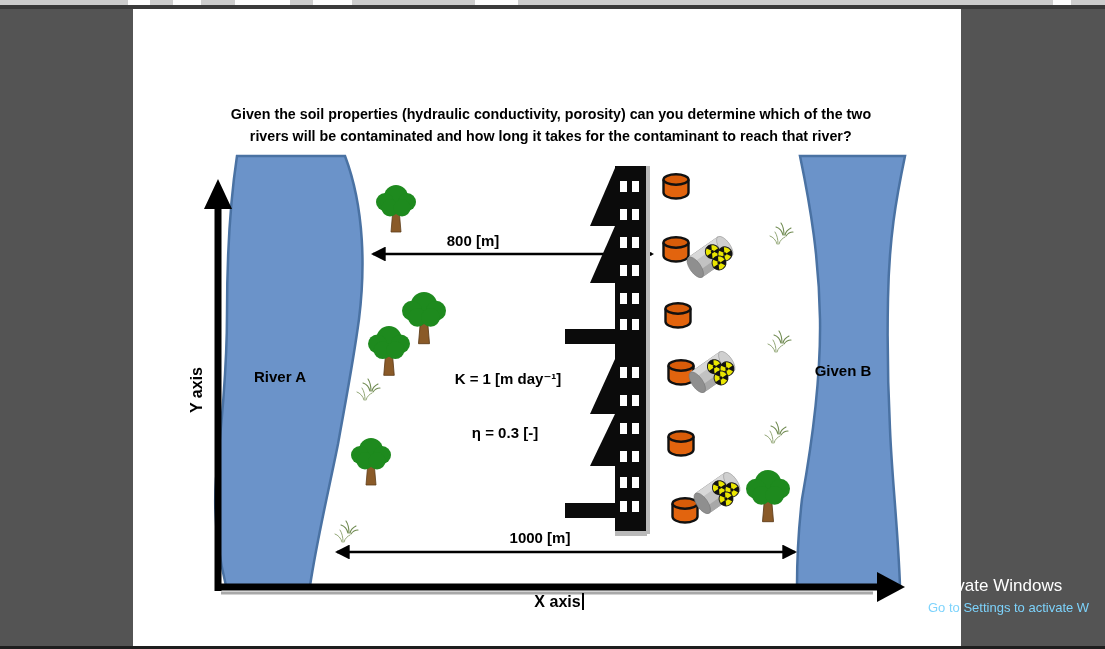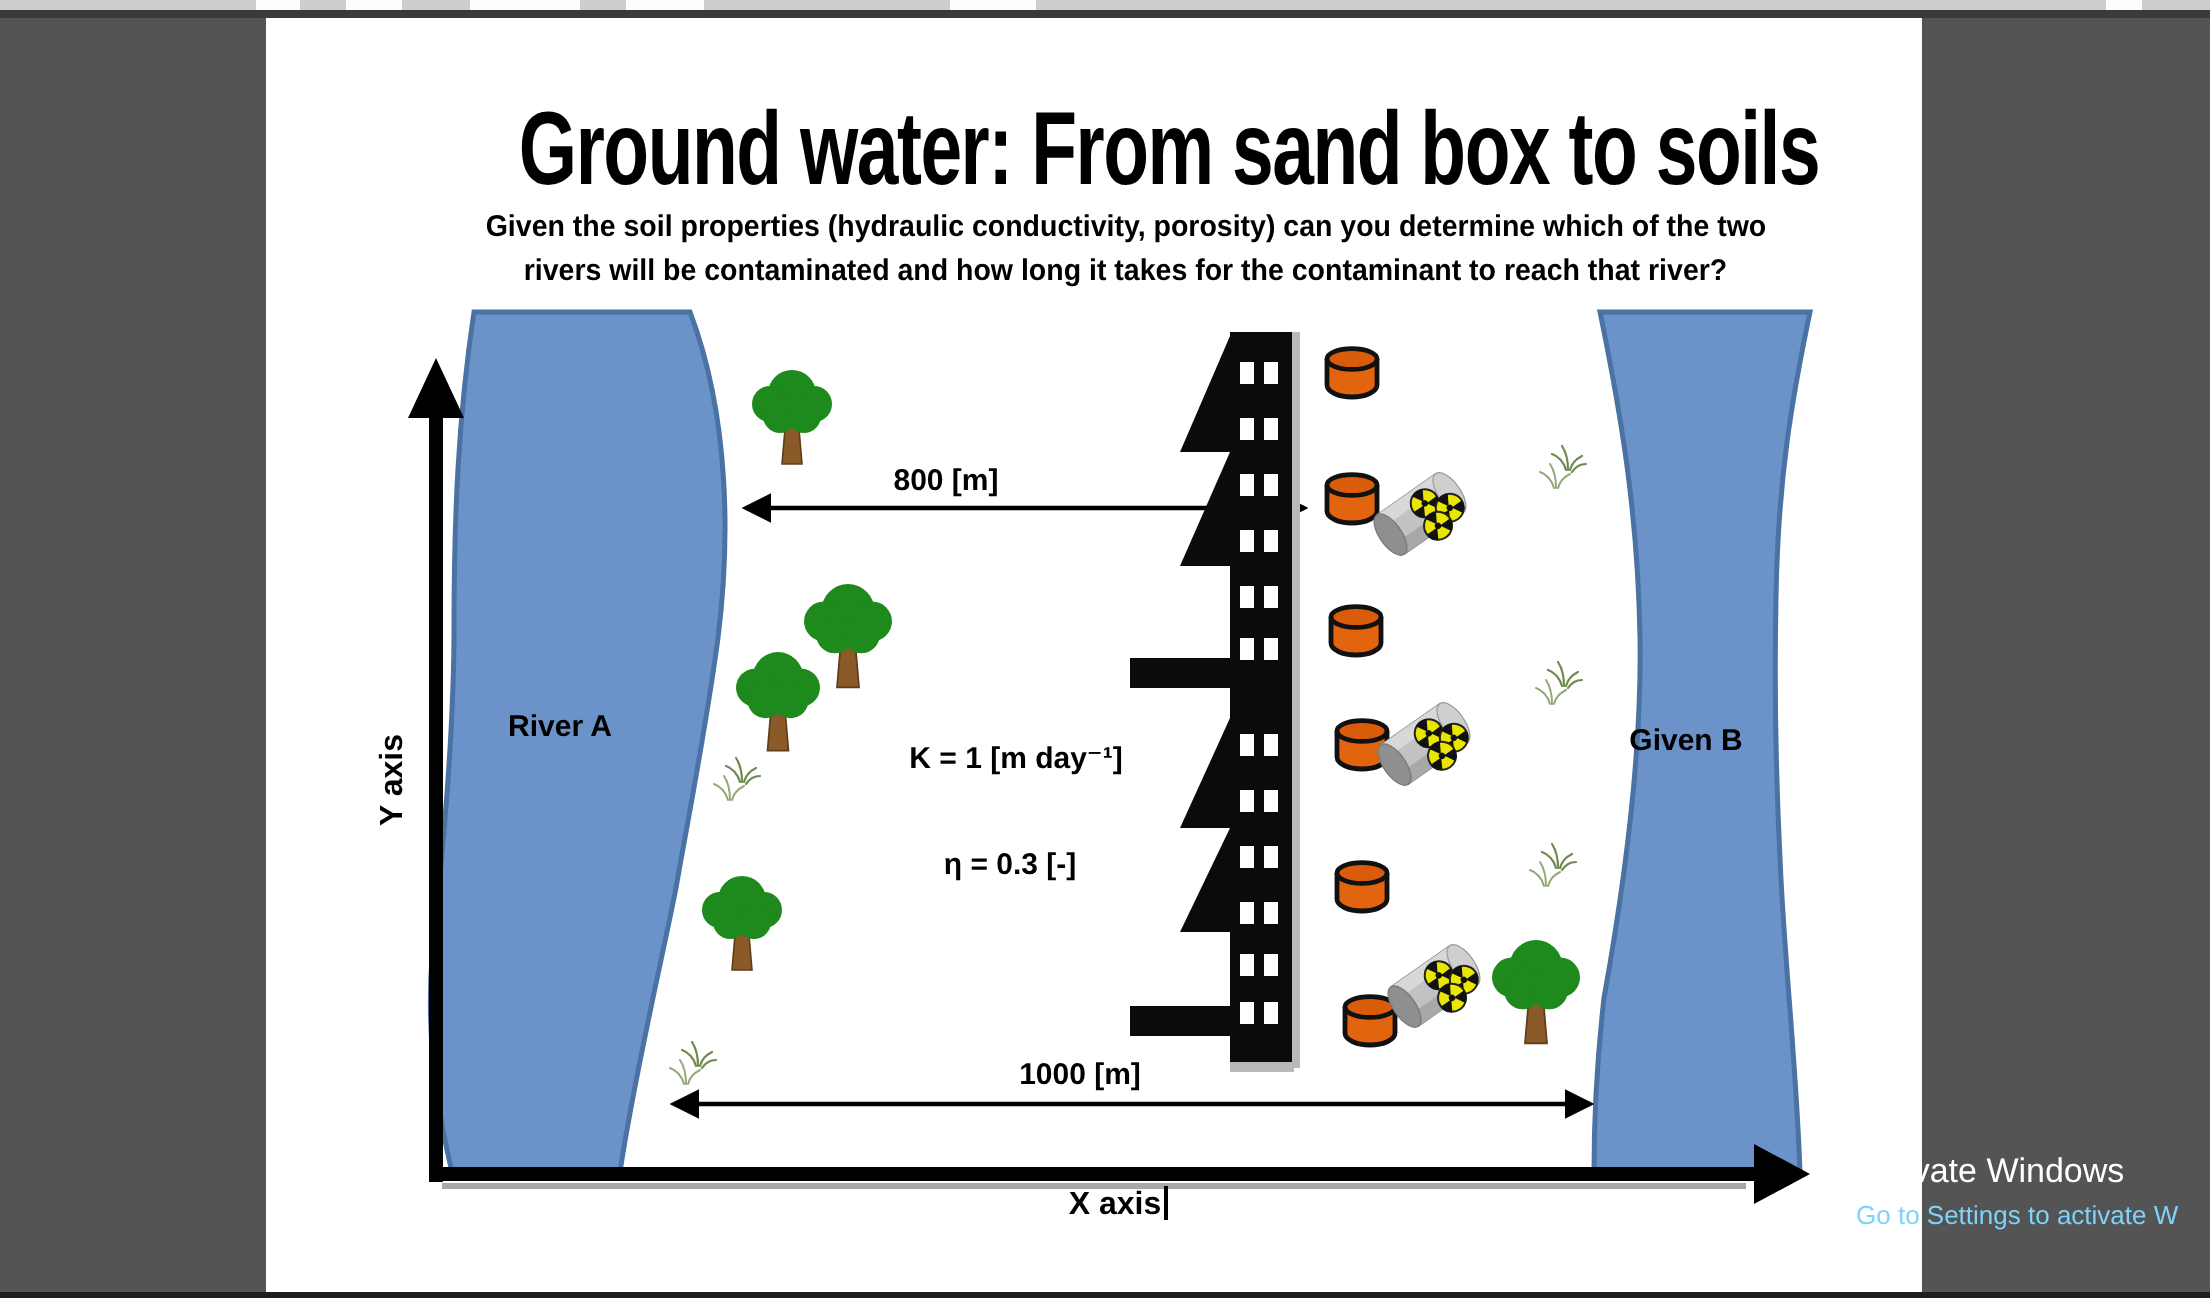--- a/index.html
+++ b/index.html
@@ -10,26 +10,26 @@
   .tab{position:absolute;top:0;height:5px;background:#fdfdfd;}
   #topline{left:0;top:5px;width:1105px;height:4px;background:#3a3a3a;z-index:5;}
   #bottomline{left:0;top:646px;width:1105px;height:3px;background:#1e1e1e;z-index:5;}
   
   #slide{left:133px;top:9px;width:828px;height:637px;background:#ffffff;overflow:hidden;z-index:1;}
   #diagram{position:absolute;left:0;top:0;width:828px;height:637px;z-index:1;}
   
   #title{left:0;top:36px;width:828px;text-align:center;z-index:2;white-space:nowrap;}
   #title span{display:inline-block;font-size:52px;font-weight:bold;color:#000;
               letter-spacing:-1px;transform:scaleX(.72);}
-  .sub{left:16px;width:828px;text-align:center;z-index:2;white-space:nowrap;}
+  .sub{left:4px;width:828px;text-align:center;z-index:2;white-space:nowrap;}
   .sub span{display:inline-block;font-size:15px;font-weight:bold;color:#000;transform:scaleX(.95);}
   #sub1{top:96px;} #sub2{top:118px;}
   
   .lbl{z-index:3;font-weight:bold;color:#000;font-size:15px;text-align:center;white-space:nowrap;}
-  #lbl-river-a{left:97px;top:346px;width:100px;}
+  #lbl-river-a{left:97px;top:359px;width:100px;}
   #lbl-river-b{left:660px;top:353px;width:100px;}
   #lbl-800{left:290px;top:223px;width:100px;text-align:center;}
   #lbl-1000{left:357px;top:520px;width:100px;}
   #lbl-k{left:275px;top:361px;width:200px;}
   #lbl-eta{left:272px;top:383px;width:200px;margin-top:32px;}
   #lbl-x{left:376px;top:584px;width:100px;font-size:16px;}
   #lbl-y{left:14px;top:372px;width:100px;font-size:16px;transform:rotate(-90deg);transform-origin:50% 50%;}
   .caret{display:inline-block;width:2px;height:17px;background:#000;vertical-align:-3px;margin-left:1px;}
   
   #wm1{left:928px;top:576px;font-size:17px;color:#ffffff;z-index:10;white-space:nowrap;}
@@ -44,23 +44,20 @@
   <div class="tab" style="left:235px;width:55px;"></div>
   <div class="tab" style="left:313px;width:39px;"></div>
   <div class="tab" style="left:475px;width:43px;"></div>
   <div class="tab" style="left:1053px;width:18px;"></div>
 </div>
 <div id="topline" class="abs"></div>
 <div id="bottomline" class="abs"></div>
 
 <div id="slide" class="abs">
 
-  <div id="title" class="abs">
-    <span>Ground water: From sand box to soils</span>
-  </div>
   <div id="sub1" class="abs sub">
     <span>Given the soil properties (hydraulic conductivity, porosity) can you determine which of the two</span>
   </div>
   <div id="sub2" class="abs sub">
     <span>rivers will be contaminated and how long it takes for the contaminant to reach that river?</span>
   </div>
 
   <svg id="diagram" viewBox="0 0 828 637">
     <defs>
       <marker id="ah" viewBox="0 0 10 10" refX="8.5" refY="5" markerWidth="6.5" markerHeight="6.5" orient="auto-start-reverse">

